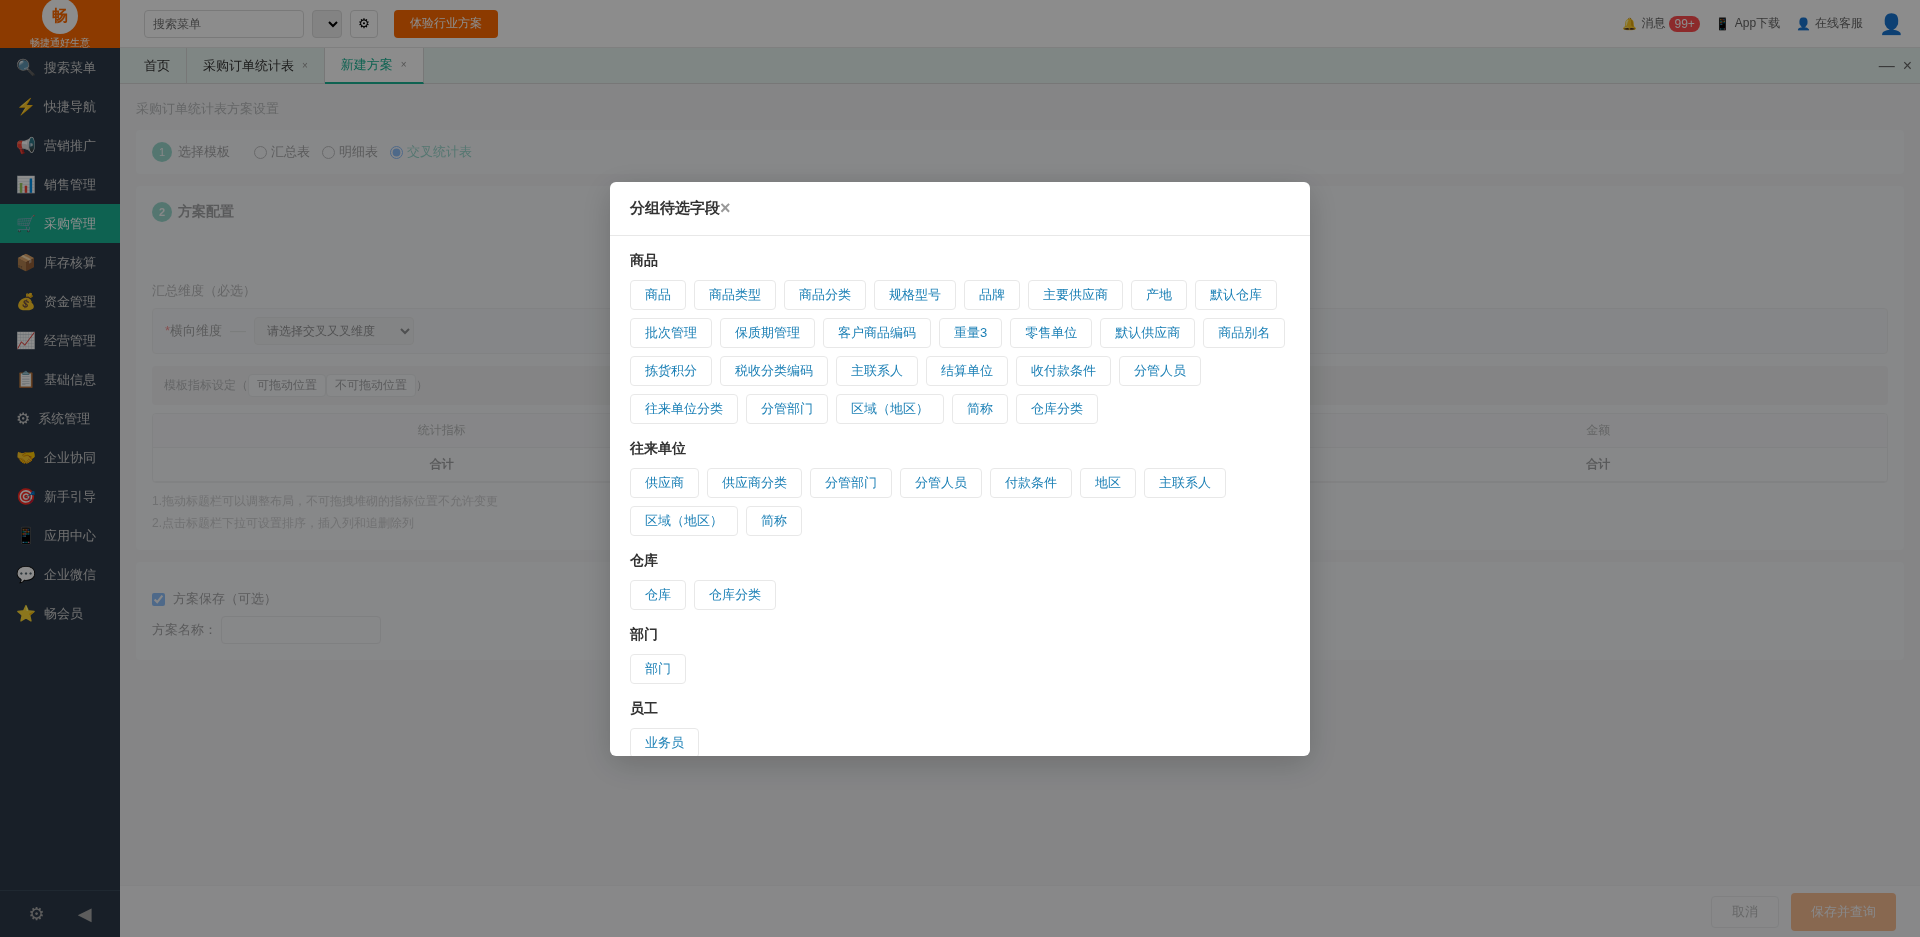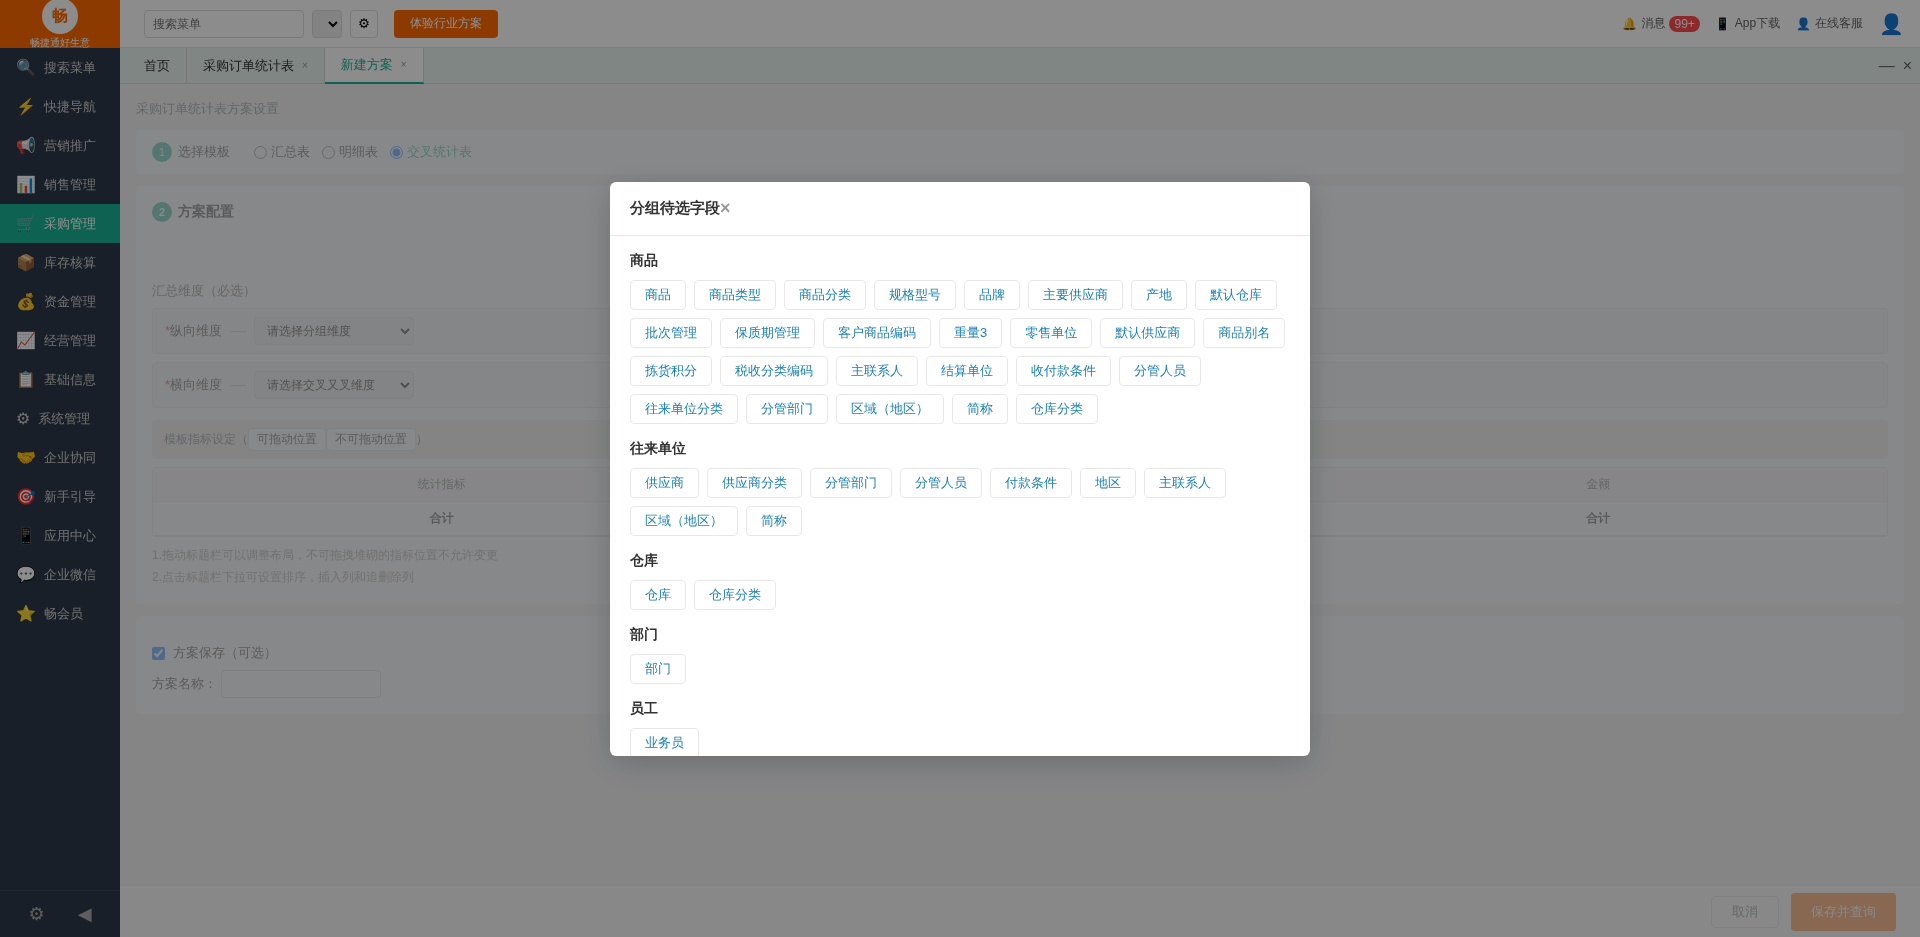--- a/index.html
+++ b/index.html
@@ -379,29 +379,20 @@
     </div>
   </div>
 
   <div class="config-section">
     <div class="section-title">
       <div class="section-num">2</div>
       <span>方案配置</span>
     </div>
     <div class="form-row">
       <span class="form-label">汇总维度（必选）</span>
-    </div>
-    <div class="dim-row">
-      <div class="dim-inner">
-        <span><span class="required">*</span>纵向维度</span>
-        <span class="dim-arrow">—</span>
-        <select class="form-select">
-          <option>请选择分组维度</option>
-        </select>
-      </div>
     </div>
     <div class="dim-row">
       <div class="dim-inner">
         <span><span class="required">*</span>横向维度</span>
         <span class="dim-arrow">—</span>
         <select class="form-select">
           <option>请选择交叉又叉维度</option>
         </select>
       </div>
     </div>

